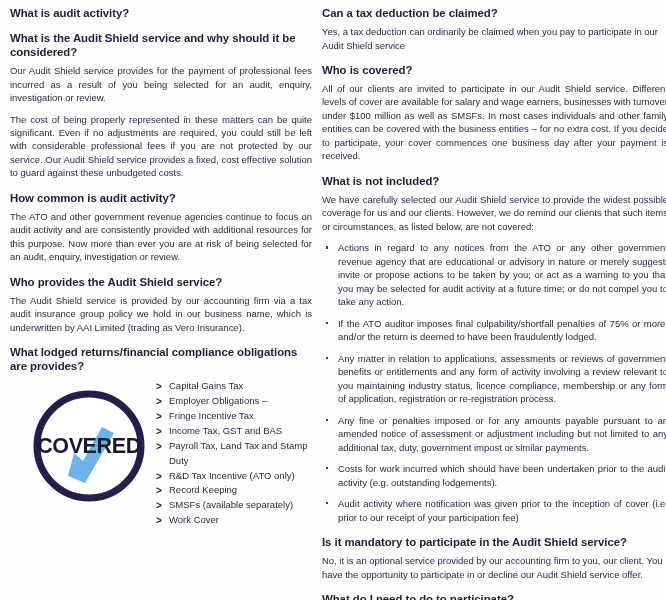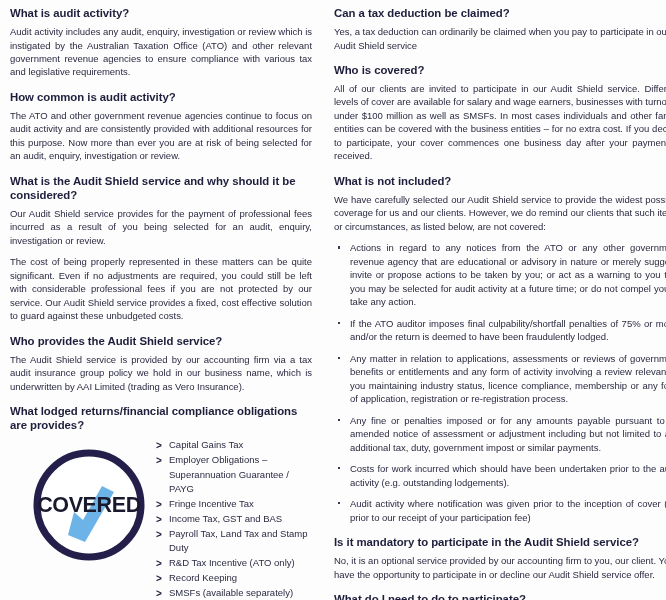--- a/index.html
+++ b/index.html
@@ -15,21 +15,21 @@
     overflow: hidden;
   }
   .page {
     position: relative;
     width: 666px;
     height: 600px;
     background: #fdfdfd;
     box-sizing: border-box;
     padding: 6px 8px 0 10px;
     display: flex;
-    gap: 20px;
+    gap: 8px;
   }
   .col {
     box-sizing: border-box;
   }
   .col-left {
     width: 302px;
     flex: 0 0 302px;
   }
   .col-right {
     width: 348px;
@@ -132,32 +132,31 @@
 </style>
 </head>
 <body>
 
 <div class="page">
 
   <div class="col col-left">
 
     <div class="sec">
       <h2 class="q">What is audit activity?</h2>
-      <p class="a">Audit activity includes any audit, enquiry, investigation or review which is instigated by the Australian Taxation Office (ATO) and other relevant government revenue agencies to ensure compliance with various tax and legislative requirements.</p>
-    </div>
-
-    <div class="sec">
-      <h2 class="q">How common is audit activity?</h2>
-      <p class="a">The ATO and other government revenue agencies continue to focus on audit activity and are consistently provided with additional resources for this purpose. Now more than ever you are at risk of being selected for an audit, enquiry, investigation or review.</p>
     </div>
 
     <div class="sec">
       <h2 class="q">What is the Audit Shield service and why should it be considered?</h2>
       <p class="a">Our Audit Shield service provides for the payment of professional fees incurred as a result of you being selected for an audit, enquiry, investigation or review.</p>
       <p class="a">The cost of being properly represented in these matters can be quite significant. Even if no adjustments are required, you could still be left with considerable professional fees if you are not protected by our service. Our Audit Shield service provides a fixed, cost effective solution to guard against these unbudgeted costs.</p>
+    </div>
+
+    <div class="sec">
+      <h2 class="q">How common is audit activity?</h2>
+      <p class="a">The ATO and other government revenue agencies continue to focus on audit activity and are consistently provided with additional resources for this purpose. Now more than ever you are at risk of being selected for an audit, enquiry, investigation or review.</p>
     </div>
 
     <div class="sec">
       <h2 class="q">Who provides the Audit Shield service?</h2>
       <p class="a">The Audit Shield service is provided by our accounting firm via a tax audit insurance group policy we hold in our business name, which is underwritten by AAI Limited (trading as Vero Insurance).</p>
     </div>
 
     <div class="sec">
       <h2 class="q">What lodged returns/financial compliance obligations are provides?</h2>
     </div>
@@ -173,21 +172,20 @@
       </div>
 
       <ul class="cov-list">
         <li>
           <span class="chev">&gt;</span>
           <span>Capital Gains Tax</span>
         </li>
         <li>
           <span class="chev">&gt;</span>
           <span>Employer Obligations –</span>
-          <span class="sub">Superannuation Guarantee / PAYG</span>
         </li>
         <li>
           <span class="chev">&gt;</span>
           <span>Fringe Incentive Tax</span>
         </li>
         <li>
           <span class="chev">&gt;</span>
           <span>Income Tax, GST and BAS</span>
         </li>
         <li>

